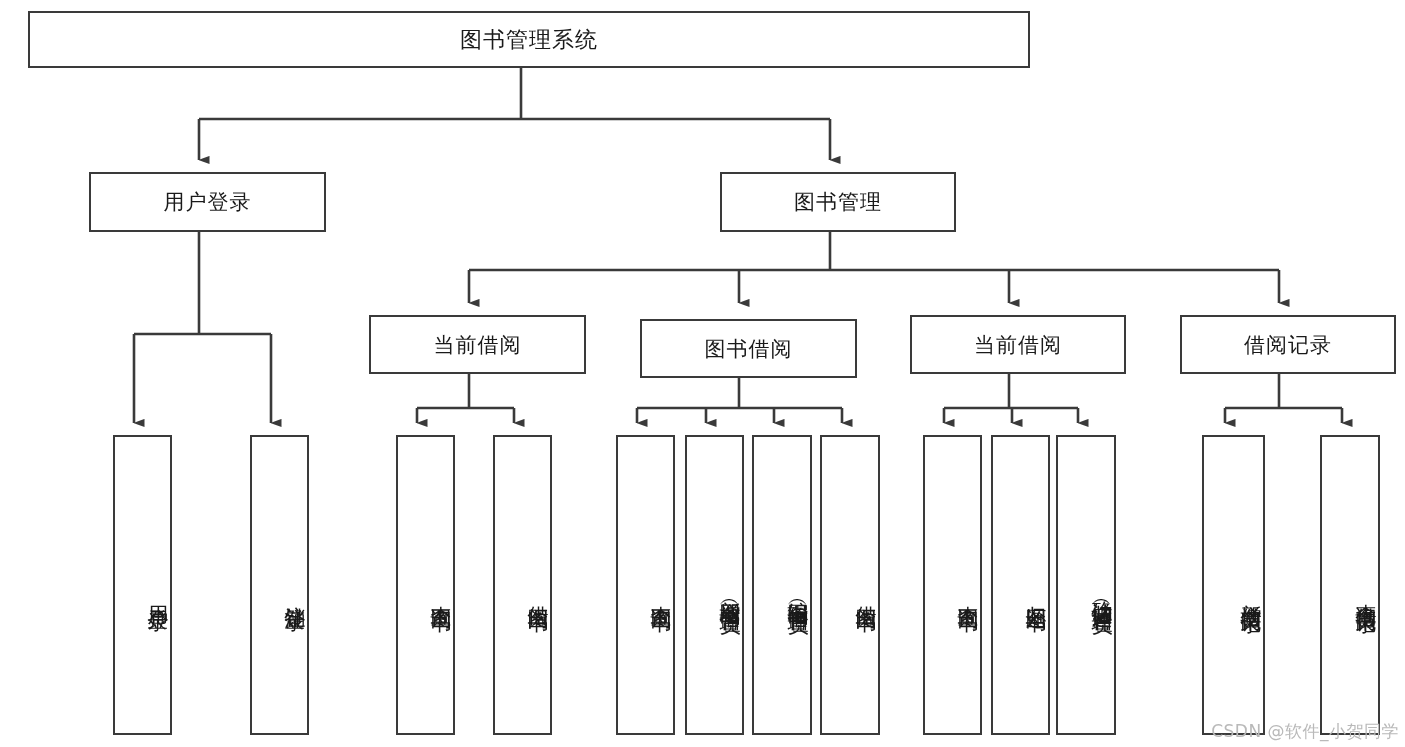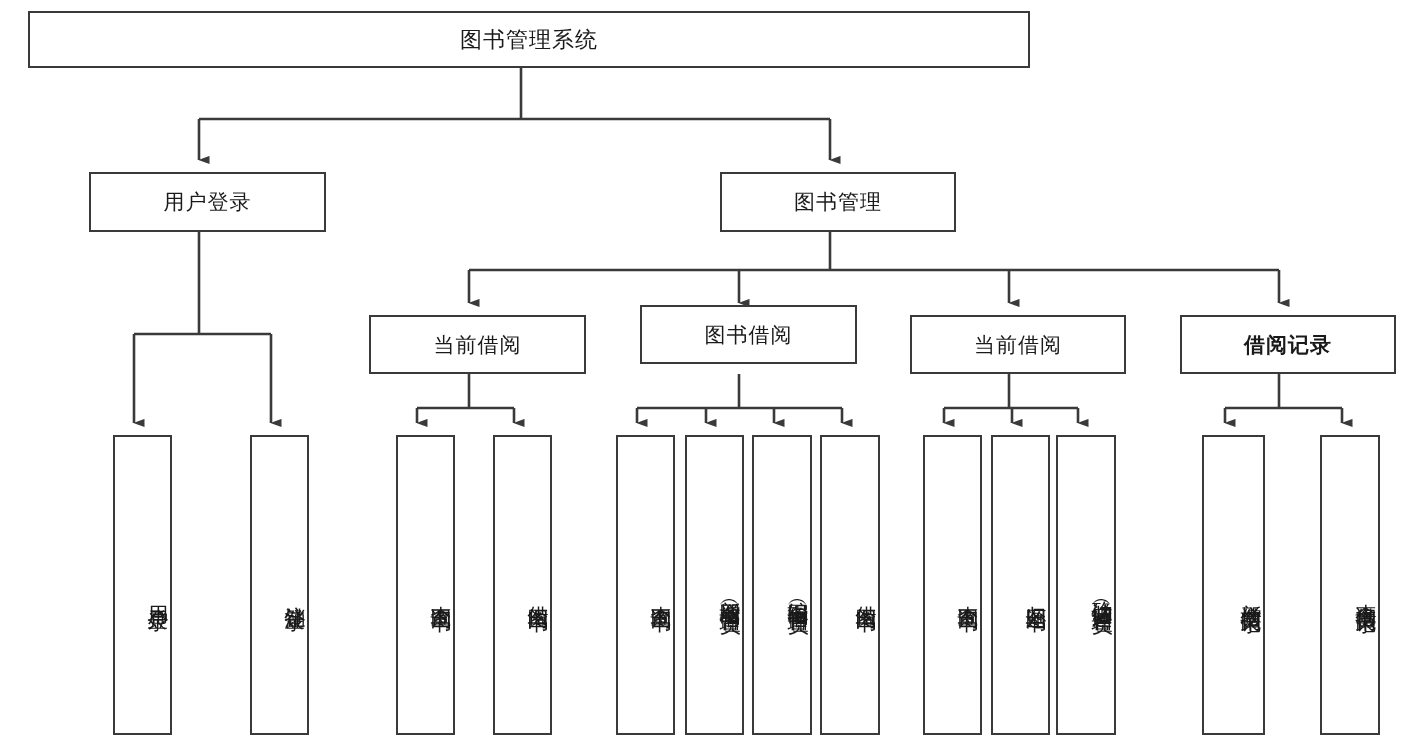--- a/index.html
+++ b/index.html
@@ -72,31 +72,32 @@
       <path d="M1342,408 L1342,423" marker-end="url(#arw)"></path>
     </g>
   </svg>
 
   <div class="node h root" style="left: 20px; top: 11px; width: 1002px; height: 57px;">图书管理系统</div>
 
   <div class="node h" style="left: 81px; top: 172px; width: 237px; height: 60px;">用户登录</div>
   <div class="node h" style="left: 712px; top: 172px; width: 236px; height: 60px;">图书管理</div>
 
   <div class="node h" style="left: 361px; top: 315px; width: 217px; height: 59px;">当前借阅</div>
-  <div class="node h" style="left: 632px; top: 305px; width: 217px; height: 59px;">图书借阅</div>
+  <div class="node h" style="left: 632px; top: 319px; width: 217px; height: 59px;">图书借阅</div>
   <div class="node h" style="left: 902px; top: 315px; width: 216px; height: 59px; text-align: right;">当前借阅</div>
-  <div class="node h" style="left: 1172px; top: 315px; width: 216px; height: 59px; font-weight: bold;">借阅记录</div>
+  <div class="node h" style="left: 1172px; top: 315px; width: 216px; height: 59px;">借阅记录</div>
 
   <div class="node v" style="left: 105px; top: 435px; width: 59px; height: 300px;">用户登录</div>
   <div class="node v" style="left: 242px; top: 435px; width: 59px; height: 300px;">注销登录</div>
   <div class="node v" style="left: 388px; top: 435px; width: 59px; height: 300px;">查询图书</div>
   <div class="node v" style="left: 485px; top: 435px; width: 59px; height: 300px;">借阅图书</div>
   <div class="node v" style="left: 608px; top: 435px; width: 59px; height: 300px;">查询图书</div>
   <div class="node v" style="left: 677px; top: 435px; width: 59px; height: 300px;">新增图书（管理员）</div>
   <div class="node v" style="left: 744px; top: 435px; width: 60px; height: 300px;">编辑图书（管理员）</div>
   <div class="node v" style="left: 812px; top: 435px; width: 60px; height: 300px;">借阅图书</div>
   <div class="node v" style="left: 915px; top: 435px; width: 59px; height: 300px;">查询图书</div>
   <div class="node v" style="left: 983px; top: 435px; width: 59px; height: 300px;">归还图书</div>
   <div class="node v" style="left: 1048px; top: 435px; width: 60px; height: 300px;">确认归还（管理员）</div>
   <div class="node v" style="left: 1194px; top: 435px; width: 63px; height: 300px;">新增借阅记录</div>
   <div class="node v" style="left: 1312px; top: 435px; width: 60px; height: 300px;">查询借阅记录</div>
 
+  <div class="wm">CSDN @软件_小贺同学</div>
 </div>
 
 </body></html>

